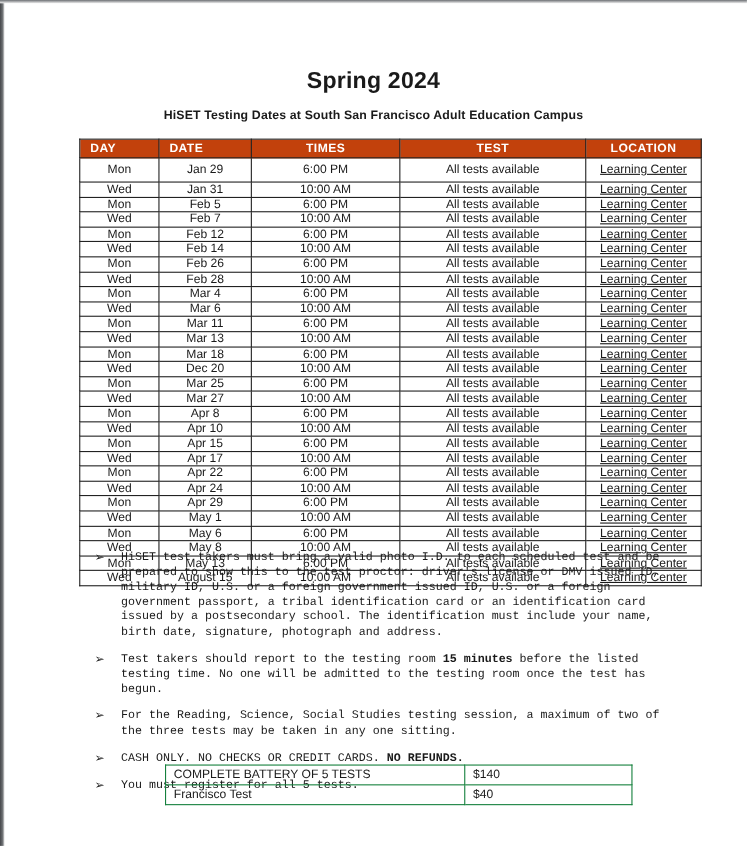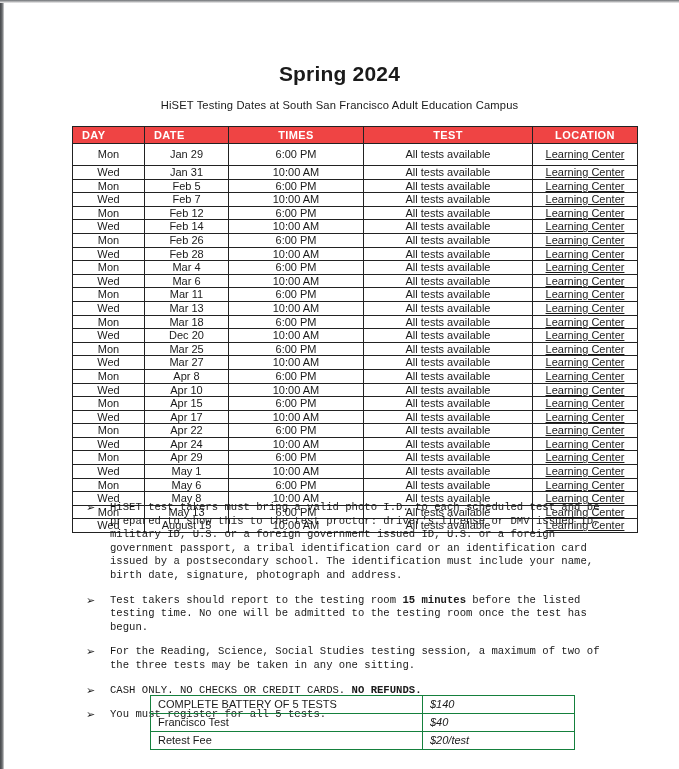--- a/index.html
+++ b/index.html
@@ -46,21 +46,21 @@
     font-weight: bold;
     letter-spacing: 0.2px;
   }
   .subtitle {
     position: absolute;
     left: 0;
     top: 99px;
     width: 679px;
     text-align: center;
     font-size: 11.2px;
-    font-weight: normal;
+    font-weight: bold;
     letter-spacing: 0.15px;
   }
 
   
   .sched {
     position: absolute;
     left: 72px;
     top: 126px;
     width: 542px;
     border-collapse: collapse;
@@ -68,21 +68,21 @@
     font-size: 11px;
   }
   .sched th, .sched td {
     border: 1px solid #222;
     padding: 0;
     text-align: center;
     vertical-align: middle;
     white-space: nowrap;
   }
   .sched thead th {
-    background: #ef4444;
+    background: #c2410c;
     color: #ffffff;
     font-size: 11px;
     font-weight: bold;
     height: 16px;
     letter-spacing: 0.4px;
   }
   .sched thead th.al {
     text-align: left;
     padding-left: 9px;
   }
@@ -136,21 +136,21 @@
   }
   .fees td {
     border: 1px solid #15803d;
     height: 17px;
     line-height: 17px;
     padding: 0 0 0 7px;
     text-align: left;
     white-space: nowrap;
   }
   .fees td.label { width: 264px; }
-  .fees td.price { width: 144px; font-style: italic; }
+  .fees td.price { width: 144px; }
 </style>
 </head>
 <body>
 
 <div class="scan-edge-left"></div>
 <div class="scan-edge-top"></div>
 
 <div class="page">
 
   <div class="title">Spring 2024</div>
@@ -393,20 +393,16 @@
   <table class="fees">
     <tbody id="fees-body">
         <tr>
           <td class="label">COMPLETE  BATTERY  OF 5 TESTS</td>
           <td class="price">$140</td>
         </tr>
         <tr>
           <td class="label">Francisco Test</td>
           <td class="price">$40</td>
         </tr>
-        <tr>
-          <td class="label">Retest Fee</td>
-          <td class="price">$20/test</td>
-        </tr>
       </tbody>
   </table>
 
 </div>
 
 </body></html>

